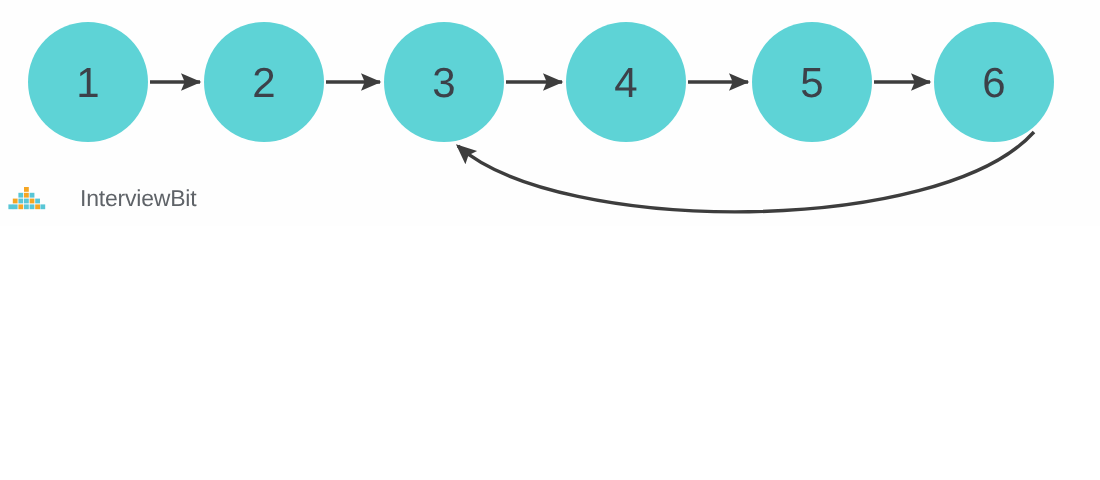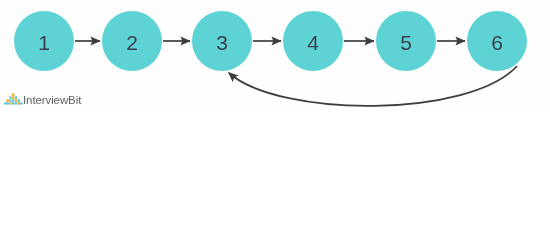--- a/index.html
+++ b/index.html
@@ -33,21 +33,21 @@
     text-anchor: middle;
     dominant-baseline: central;
     letter-spacing: 0px;
   }
   #brand {
     position: absolute;
     left: 4px;
     top: 92px;
     display: flex;
     align-items: center;
-    gap: 0;
+    gap: 17px;
     height: 16px;
   }
   #brand-mark {
     display: block;
   }
   #brand-text {
     font-family: "Liberation Sans", sans-serif;
     font-size: 11.5px;
     color: #5f6368;
     line-height: 16px;

